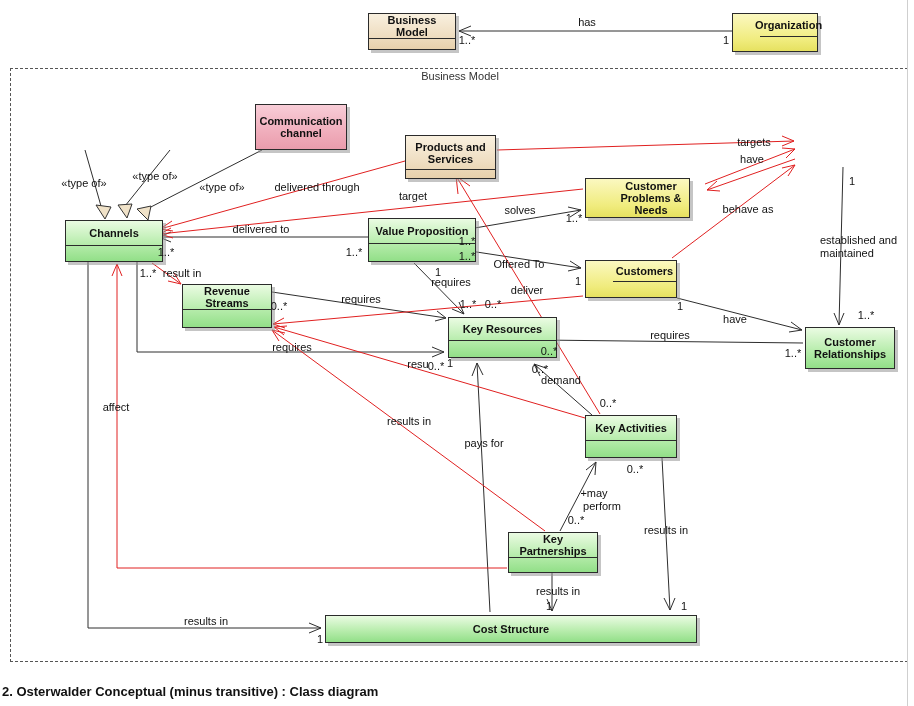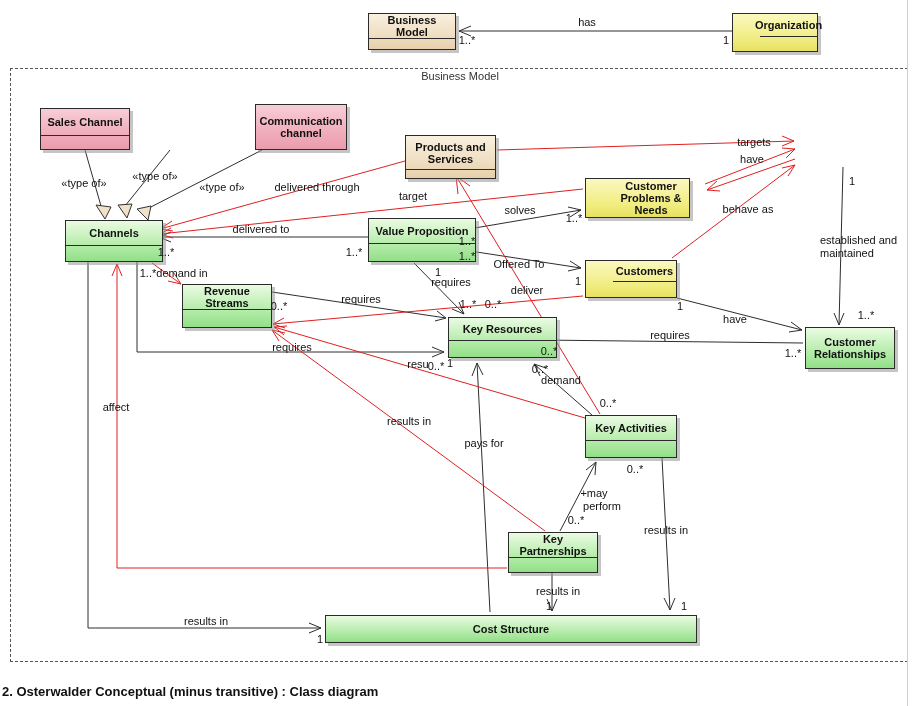--- a/index.html
+++ b/index.html
@@ -164,24 +164,20 @@
   <div class="winedge"></div>
 
   <div class="node tan" style="left:368px;top:13px;width:88px;height:37px">
     <div class="nm">Business Model</div>
     <div class="att" style="height:12px"></div>
   </div>
   <div class="node yellow" style="left:732px;top:13px;width:86px;height:39px">
     <div class="nm">Organization</div>
     <div class="att" style="height:14px"></div>
   </div>
-  <div class="node pink" style="left:40px;top:108px;width:90px;height:42px">
-    <div class="nm">Sales Channel</div>
-    <div class="att" style="height:13px"></div>
-  </div>
   <div class="node pink" style="left:255px;top:104px;width:92px;height:46px">
     <div class="nm">Communication channel</div>
   </div>
   <div class="node green" style="left:65px;top:220px;width:98px;height:42px">
     <div class="nm">Channels</div>
     <div class="att" style="height:15px"></div>
   </div>
   <div class="node tan" style="left:405px;top:135px;width:91px;height:44px">
     <div class="nm">Products and Services</div>
     <div class="att" style="height:8px"></div>
@@ -249,21 +245,21 @@
 
   <span class="lb" style="left:438px;top:266px">1</span>
   <span class="lb" style="left:451px;top:276px">requires</span>
   <span class="lb" style="left:468px;top:298px">1..*</span>
   <span class="lb" style="left:493px;top:298px">0..*</span>
 
   <span class="lb" style="left:361px;top:293px">requires</span>
   <span class="lb" style="left:279px;top:300px">0..*</span>
 
   <span class="lb" style="left:148px;top:267px">1..*</span>
-  <span class="lb" style="left:182px;top:267px">demand in</span>
+  <span class="lb" style="left:182px;top:267px">result in</span>
 
   <span class="lb" style="left:292px;top:341px">requires</span>
   <span class="lb" style="left:418px;top:358px">resu</span>
   <span class="lb" style="left:436px;top:360px">0..*</span>
   <span class="lb" style="left:450px;top:357px">1</span>
 
   <span class="lb" style="left:549px;top:345px">0..*</span>
   <span class="lb" style="left:540px;top:363px">0..*</span>
   <span class="lb" style="left:561px;top:374px">demand</span>
   <span class="lb" style="left:608px;top:397px">0..*</span>

